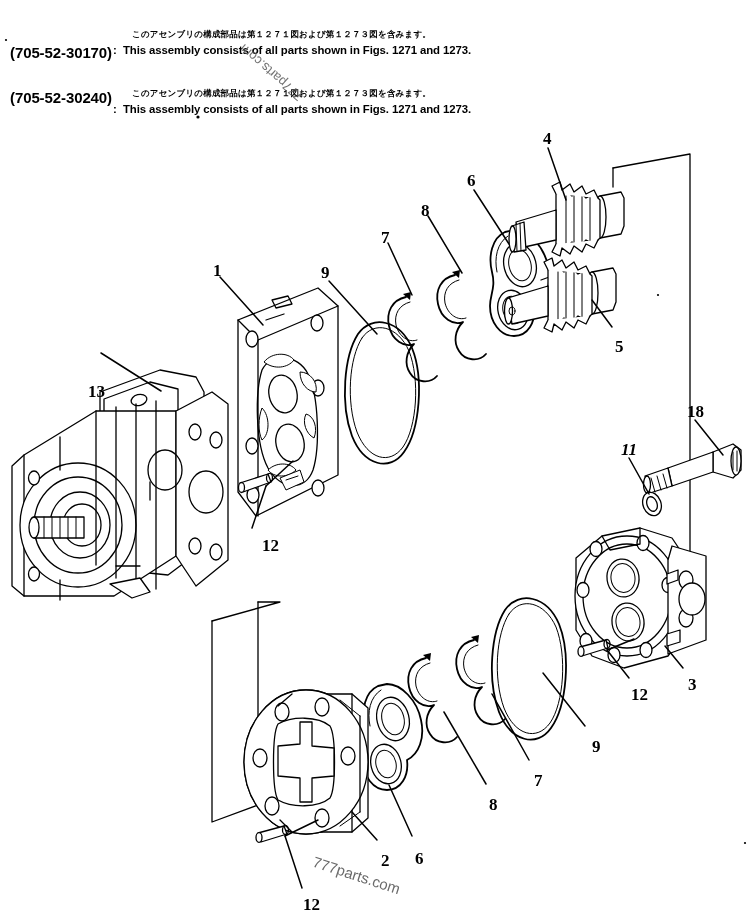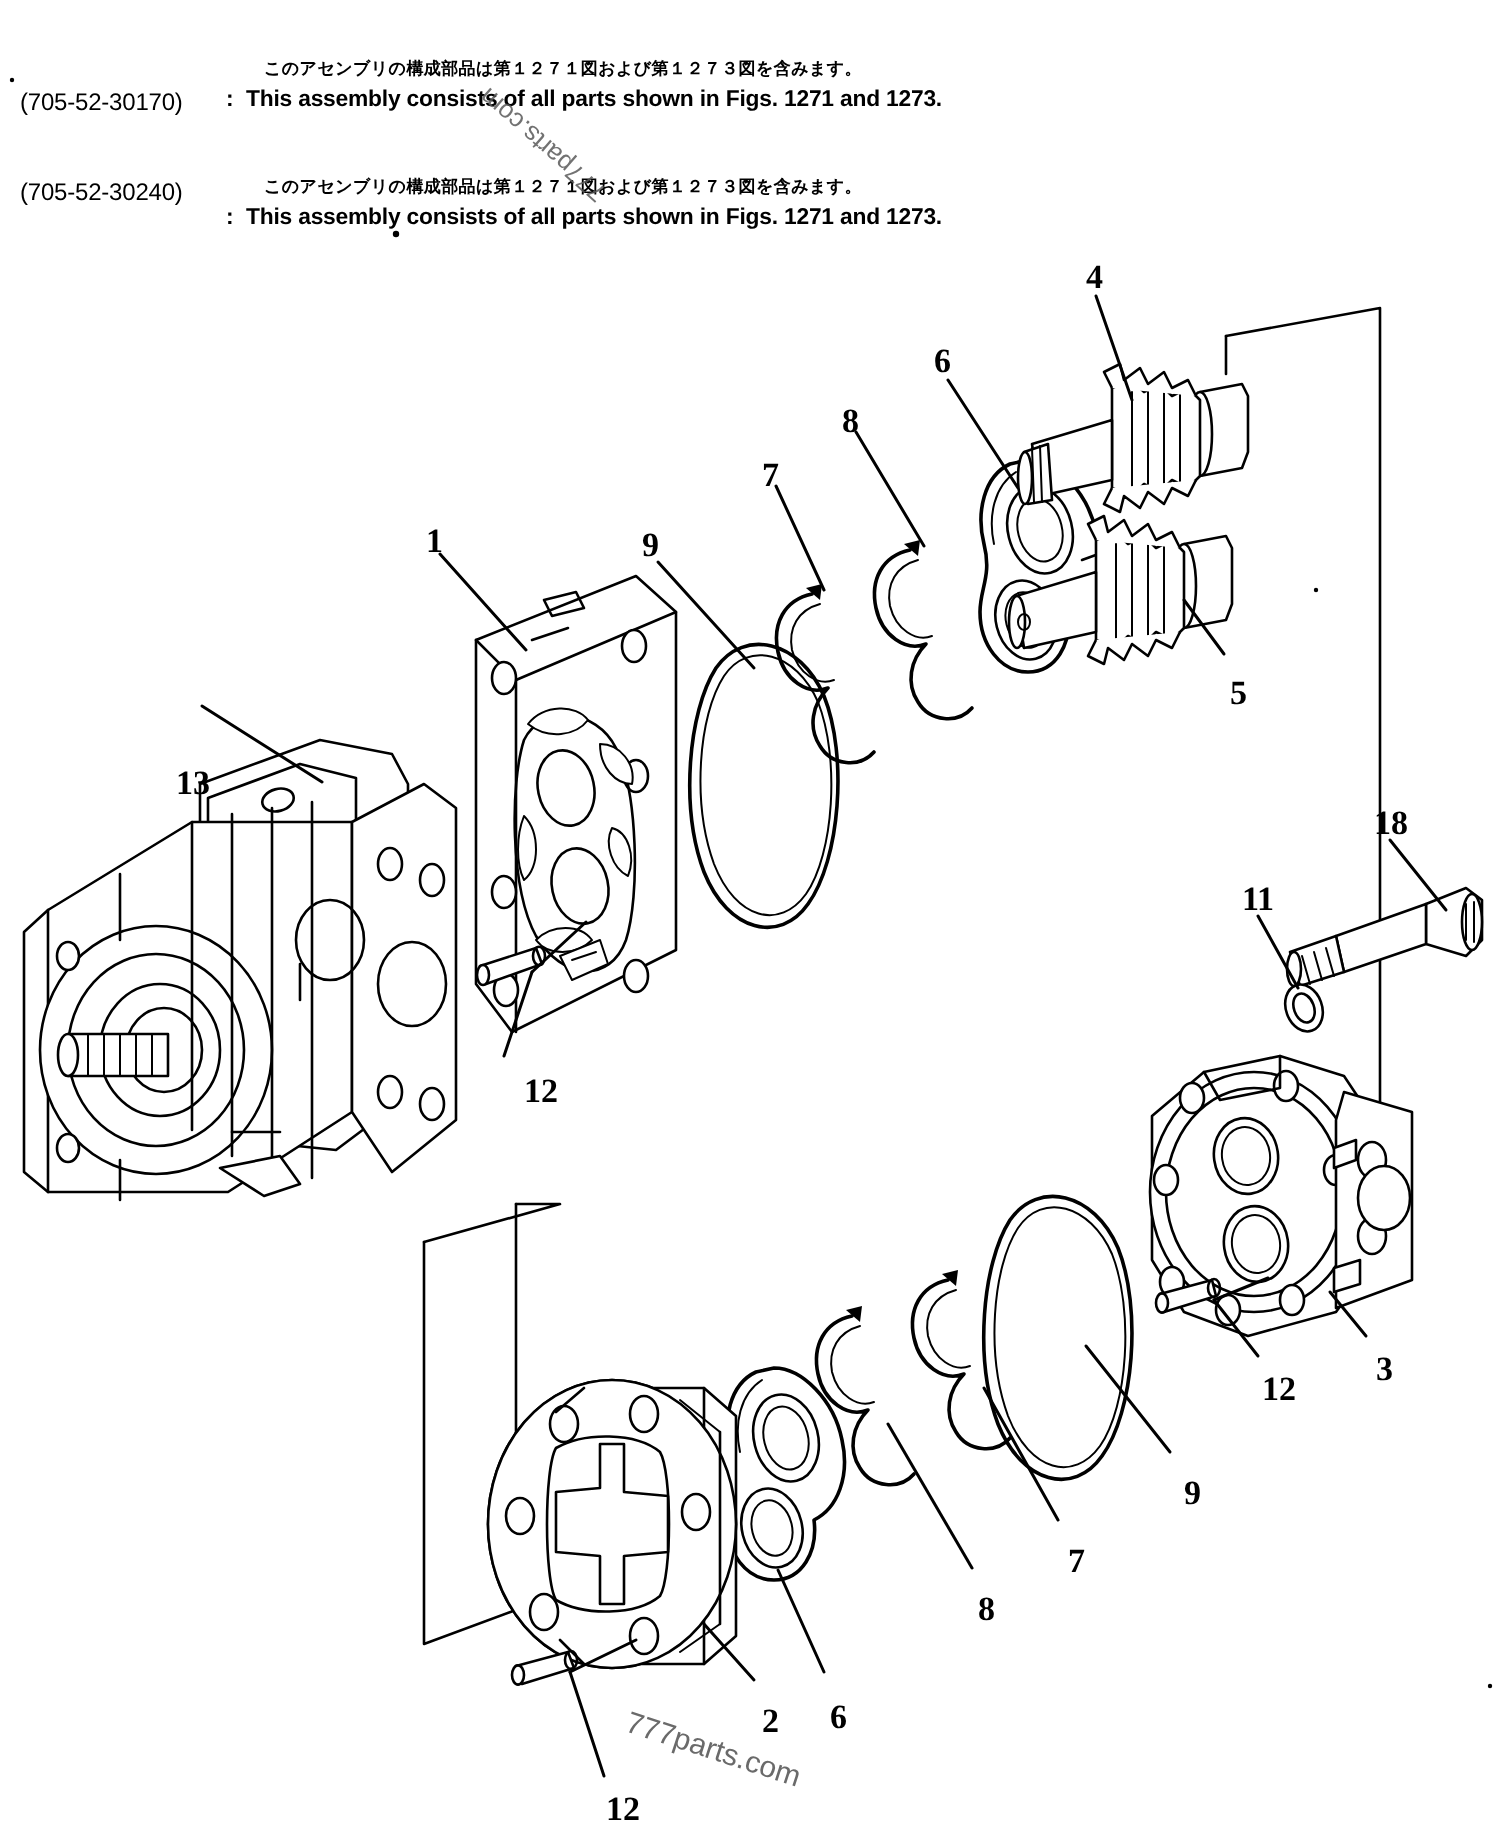--- a/index.html
+++ b/index.html
@@ -7,22 +7,22 @@
        font-family:"Liberation Sans", sans-serif;color:#000;}
   #page{position:absolute;inset:0;width:754px;height:911px;background:#fff;}
 
   
   .hdr{position:absolute;left:0;top:0;width:754px;}
   .hdr-row{position:relative;height:26px;}
   .jp{position:absolute;font-family:"DejaVu Sans", sans-serif;font-size:8.5px;
       font-weight:700;letter-spacing:.2px;white-space:nowrap;}
   .en{position:absolute;font-family:"Liberation Sans", sans-serif;font-size:11.4px;
       font-weight:700;white-space:nowrap;letter-spacing:-.1px;}
-  .pn{position:absolute;font-family:"Liberation Sans", sans-serif;font-size:12px;
-      font-weight:400;white-space:nowrap;letter-spacing:-.1px;}
+  .pn{position:absolute;font-family:"Liberation Sans", sans-serif;font-size:15px;
+      font-weight:700;white-space:nowrap;letter-spacing:-.1px;}
 
   
   .num{position:absolute;font-family:"Liberation Serif", serif;font-size:17px;
        font-weight:700;line-height:1;color:#000;}
 
   
   .wm{position:absolute;font-family:"Liberation Sans", sans-serif;
       color:#5a5a5a;white-space:nowrap;}
   .wm-top{font-size:13px;transform:rotate(221deg);transform-origin:0 0;opacity:.85;}
   .wm-bot{font-size:15px;transform:rotate(18deg);transform-origin:0 0;opacity:.9;}
@@ -367,21 +367,21 @@
   <span class="num" style="left:213px;top:262px;">1</span>
   <span class="num" style="left:381px;top:852px;">2</span>
   <span class="num" style="left:688px;top:676px;">3</span>
   <span class="num" style="left:543px;top:130px;">4</span>
   <span class="num" style="left:615px;top:338px;">5</span>
   <span class="num" style="left:467px;top:172px;">6</span>
   <span class="num" style="left:381px;top:229px;">7</span>
   <span class="num" style="left:421px;top:202px;">8</span>
   <span class="num" style="left:321px;top:264px;">9</span>
   <span class="num" style="left:687px;top:403px;">18</span>
-  <span class="num" style="left:621px;top:441px;">11</span>
+  <span class="num" style="left:621px;top:441px;font-style:italic;">11</span>
   <span class="num" style="left:262px;top:537px;">12</span>
   <span class="num" style="left:88px;top:338px;margin-top:45px;">13</span>
   <span class="num" style="left:415px;top:850px;">6</span>
   <span class="num" style="left:489px;top:796px;">8</span>
   <span class="num" style="left:534px;top:772px;">7</span>
   <span class="num" style="left:592px;top:738px;">9</span>
   <span class="num" style="left:631px;top:686px;">12</span>
   <span class="num" style="left:303px;top:896px;">12</span>
 
   <span class="wm wm-top" style="left:296px;top:104px;">777parts.com</span>

